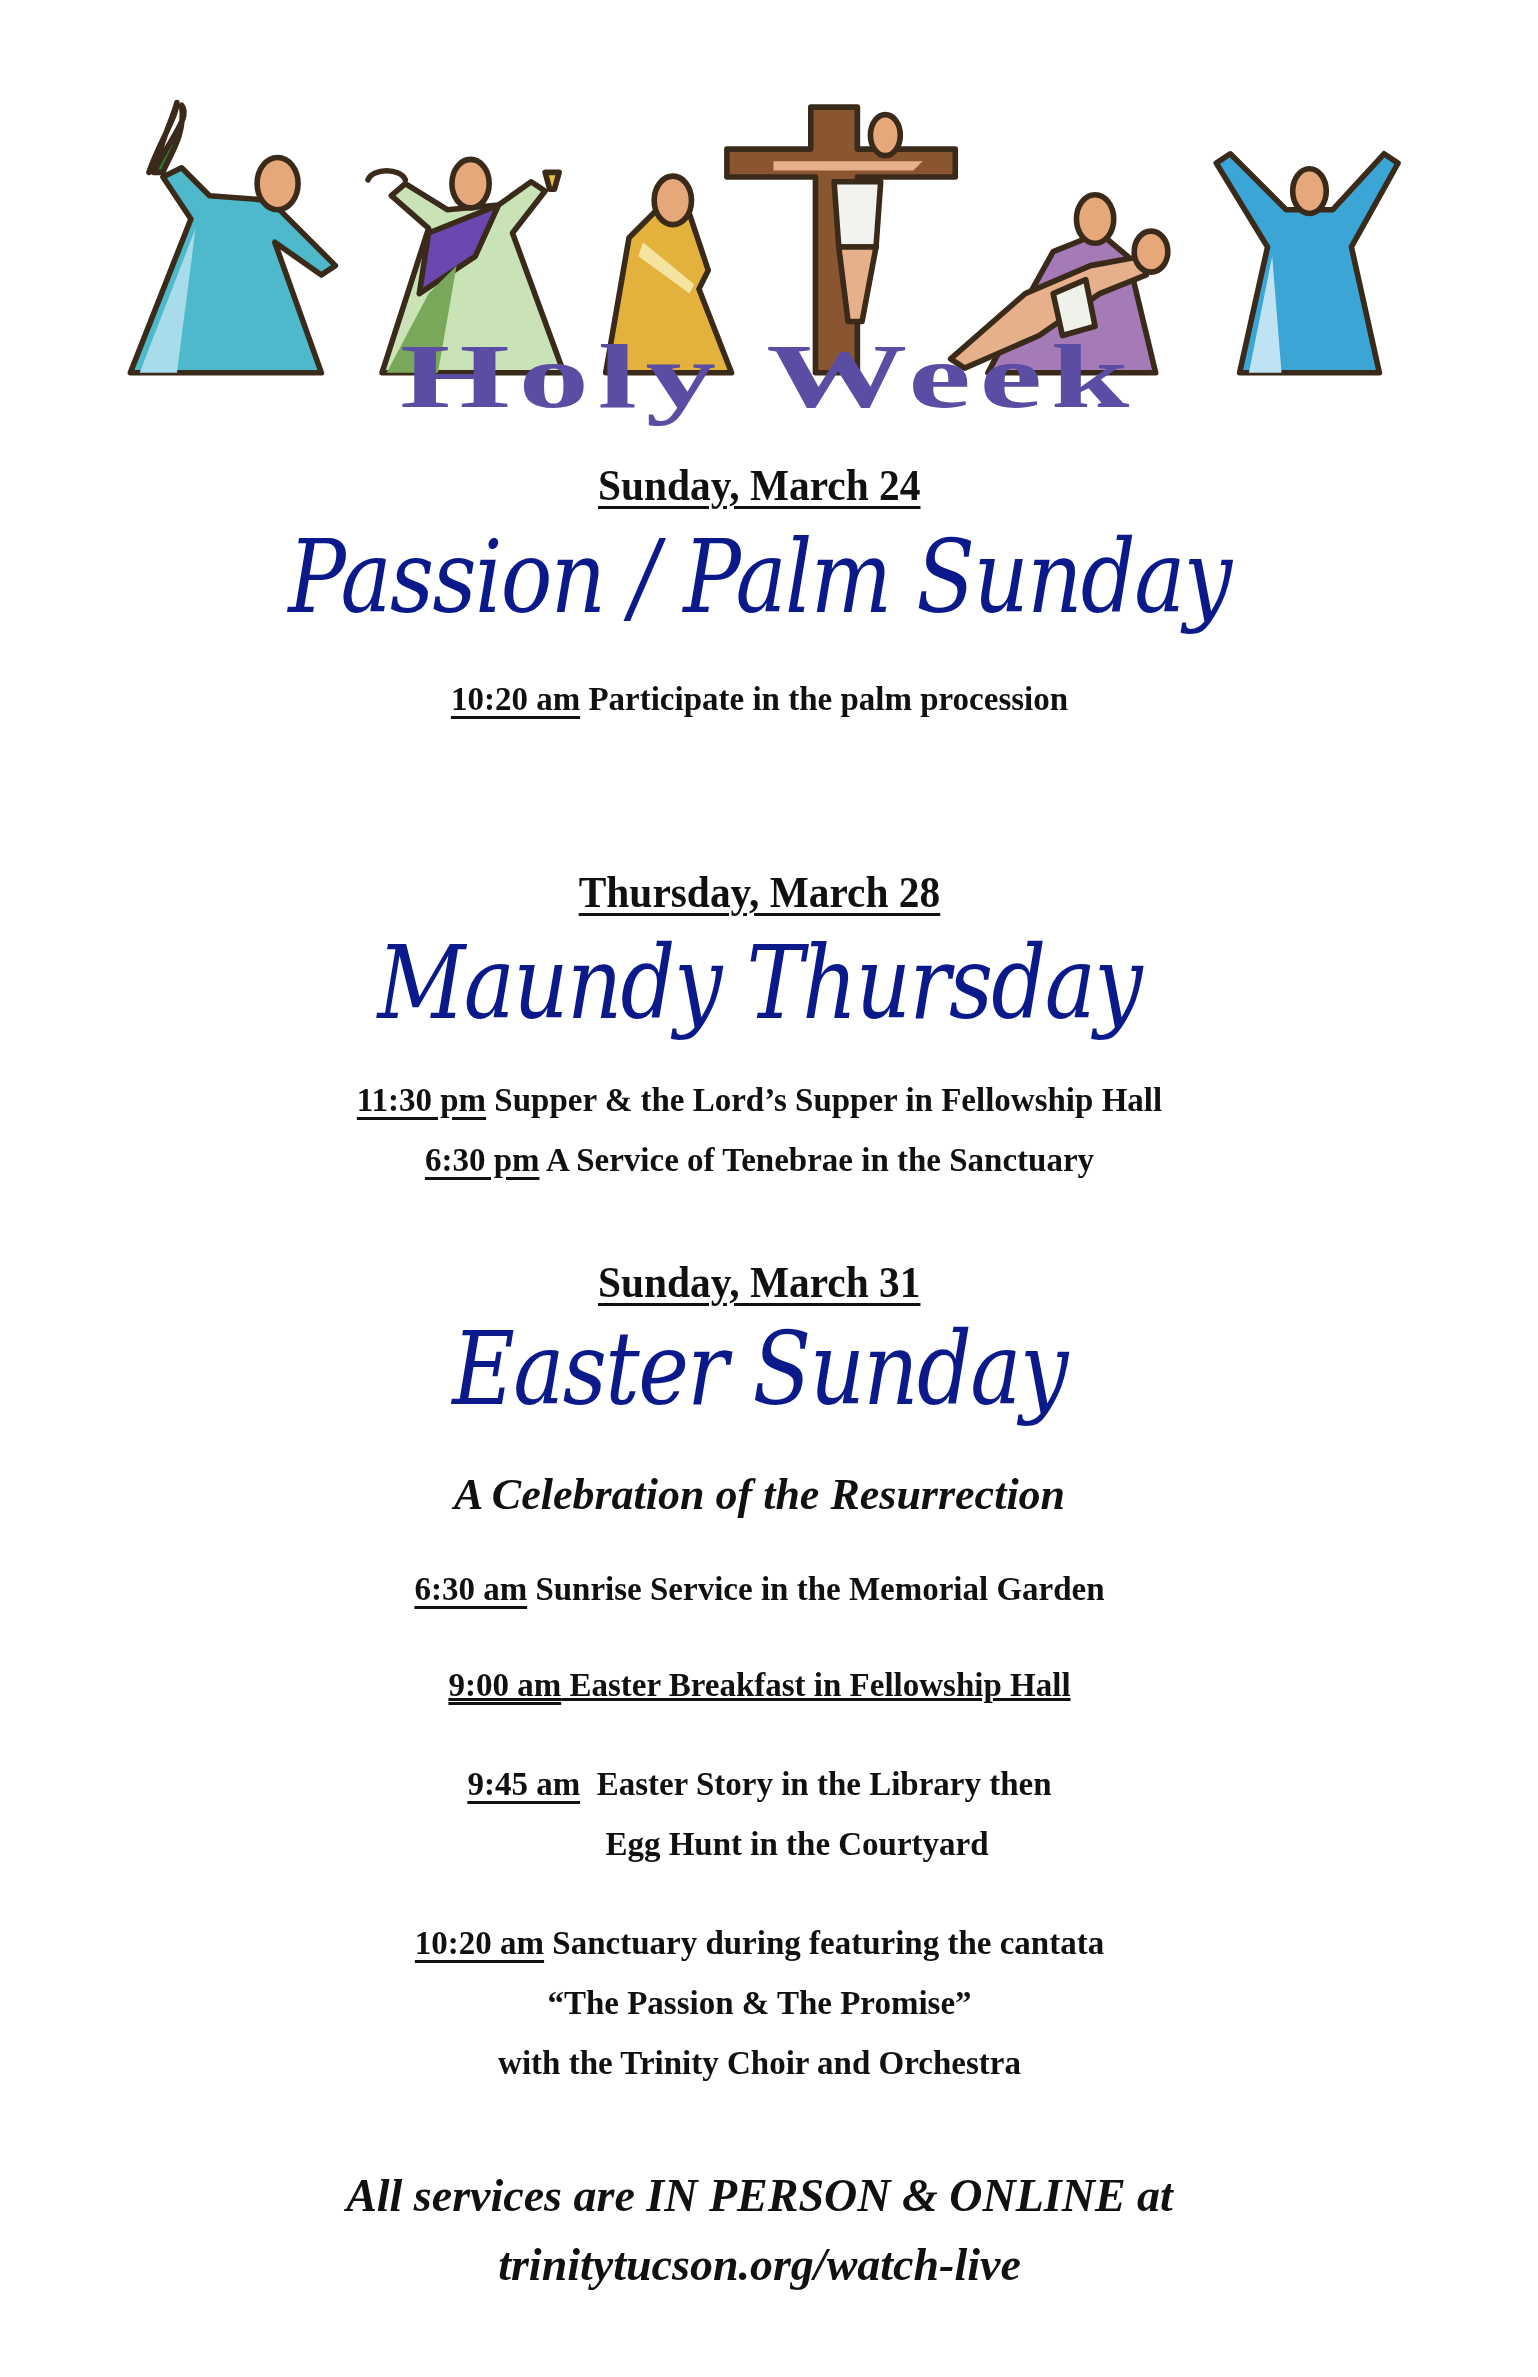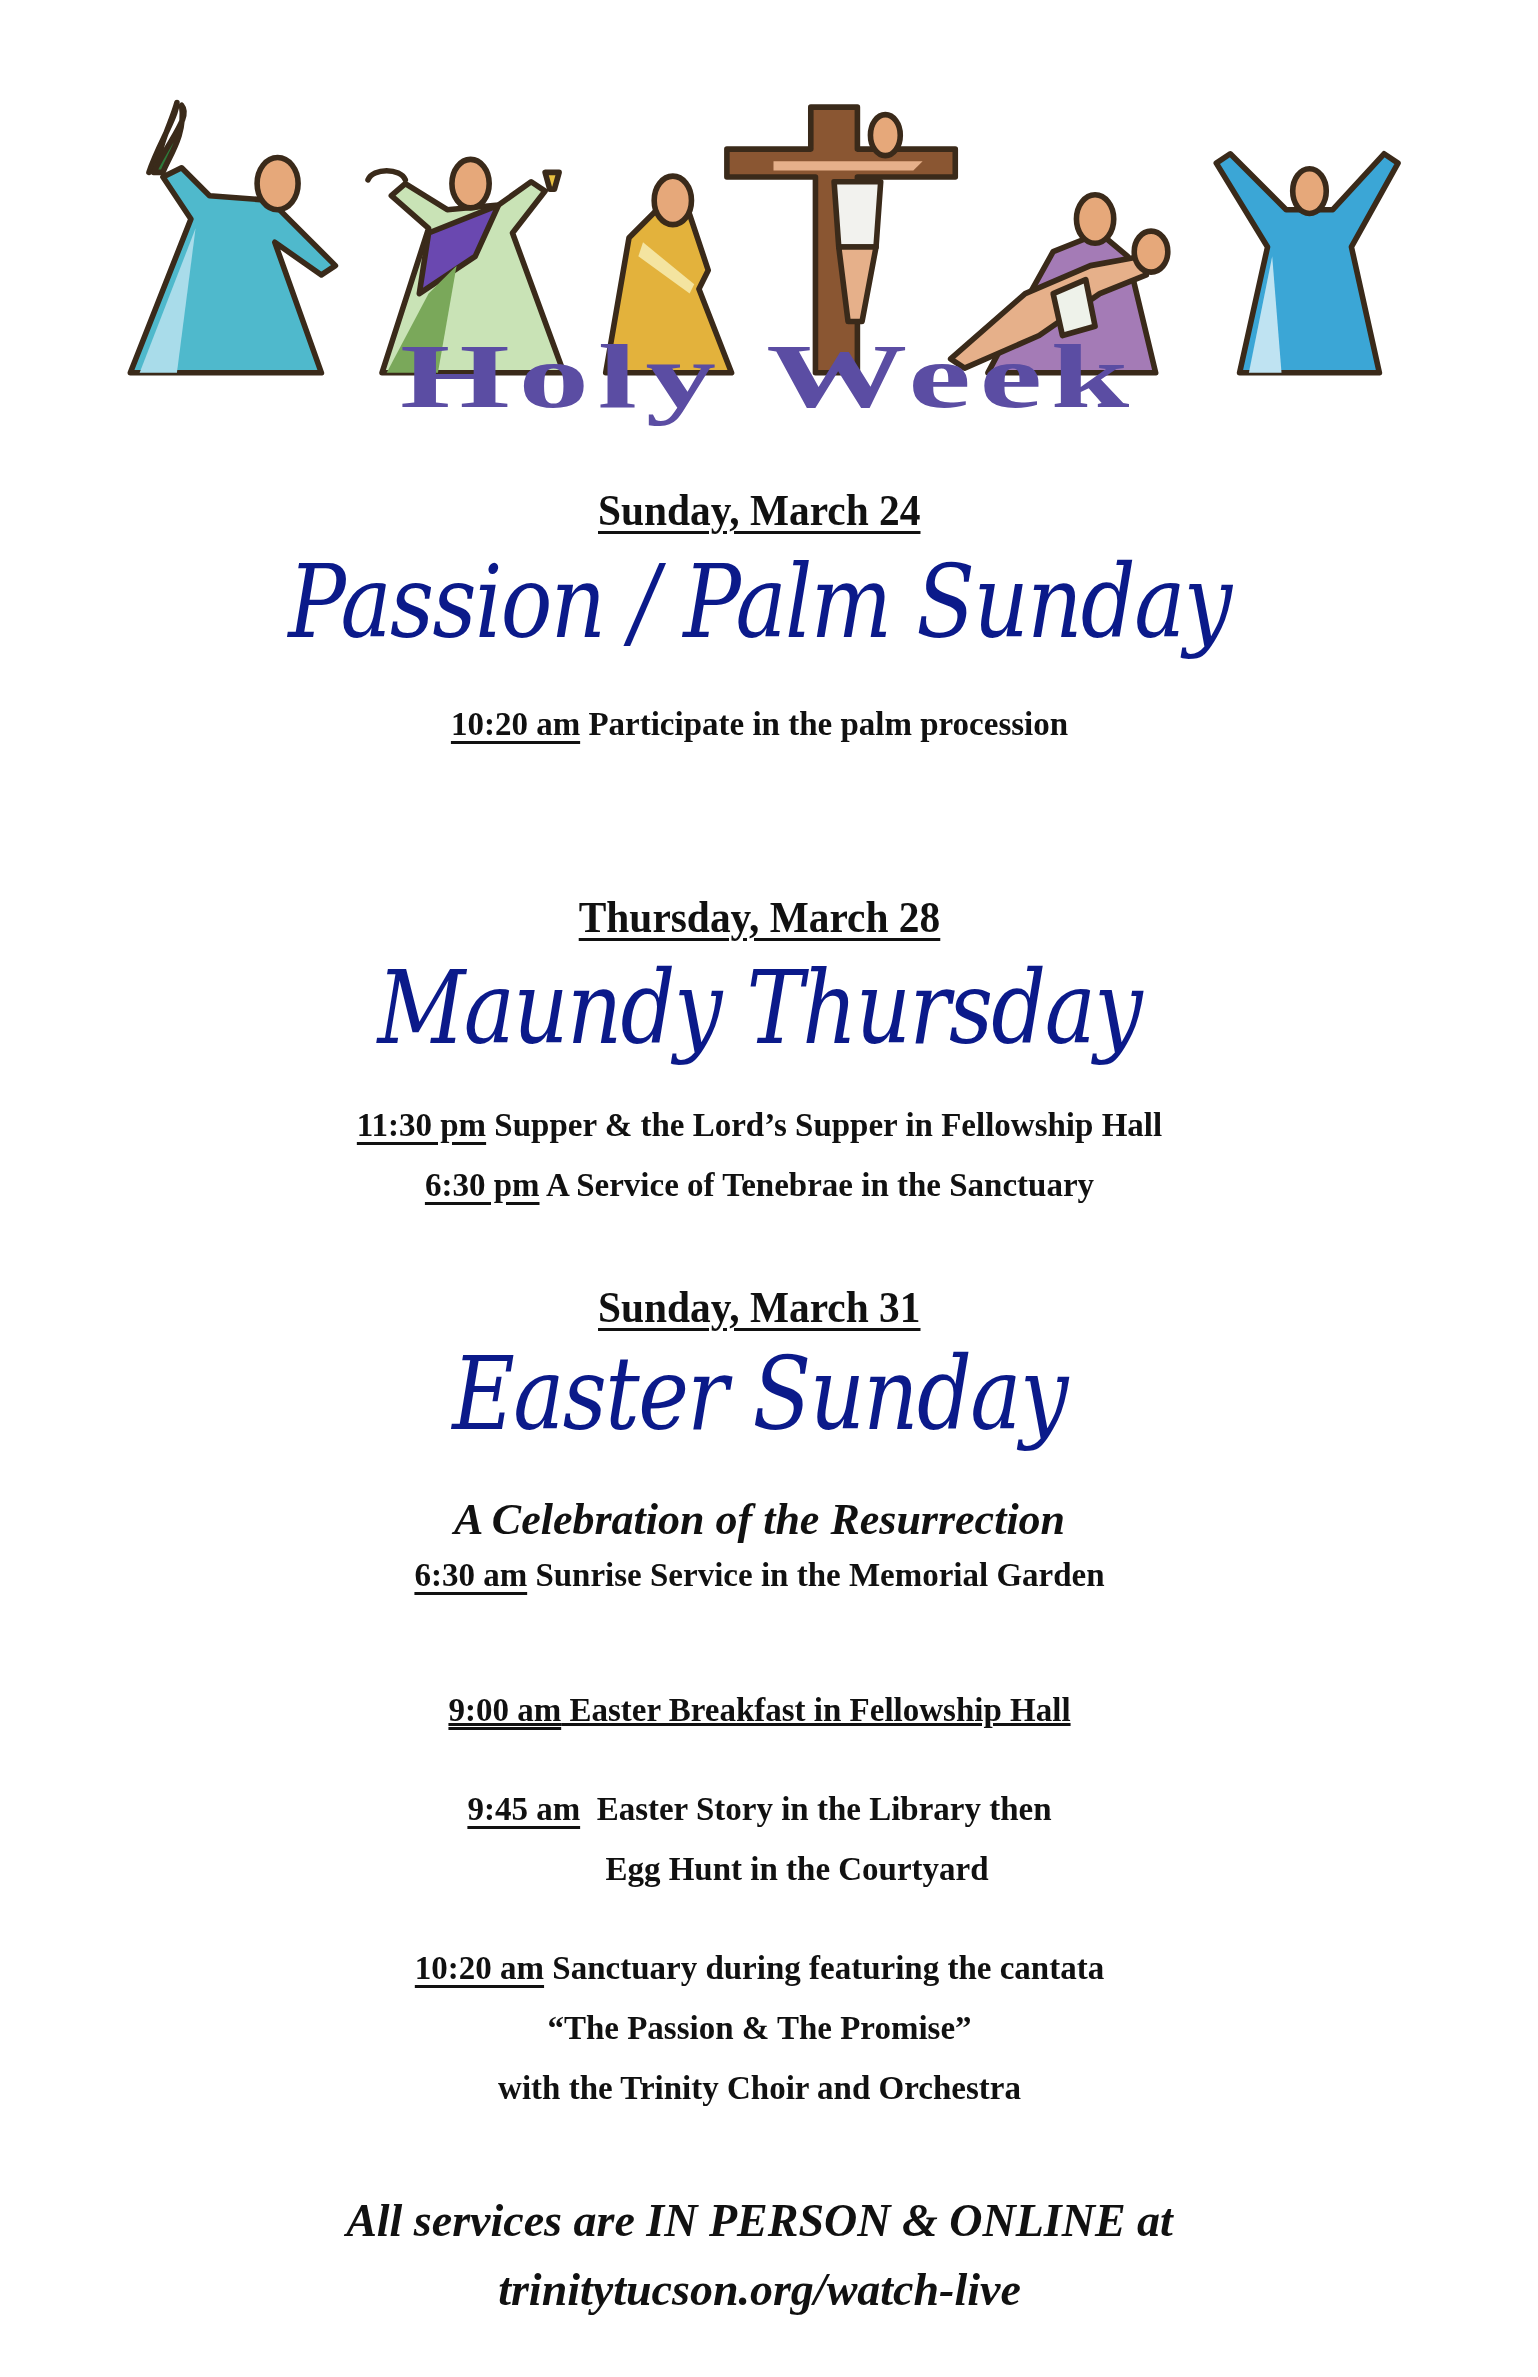--- a/index.html
+++ b/index.html
@@ -3,21 +3,21 @@
 <meta charset="utf-8">
 <style>
   html, body { margin: 0; padding: 0; background: #ffffff; }
   body { width: 1538px; height: 2377px; position: relative; overflow: hidden;
          font-family: "Liberation Serif", "DejaVu Serif", serif; color: #111; }
   .banner { position: absolute; left: 121px; top: 37px; width: 1305px; height: 392px; }
   .banner svg { width: 100%; height: 100%; display: block; }
   .holy-week-title { position: absolute; left: 0; width: 1538px; top: 331px; text-align: center;
          font-family: "Liberation Serif", serif; font-weight: bold; font-size: 91px;
          letter-spacing: 5.6px; color: #5b4da3; line-height: 1; transform: scaleX(1.55); transform-origin: center; }
-  .block { position: absolute; left: 0; width: 1519px; text-align: center; margin-top: 25px; }
+  .block { position: absolute; left: 0; width: 1519px; text-align: center; }
   .date { font-weight: bold; font-size: 45px; text-decoration: underline; text-decoration-thickness: 2.8px;
           text-underline-offset: 5.6px; line-height: 1; transform: scaleX(0.92); display: inline-block; }
   .script { font-family: "DejaVu Serif", serif; font-style: italic; color: #0b1a8a;
             font-size: 101px; line-height: 1.1; letter-spacing: -1.9px; font-weight: normal;
             transform: scaleX(0.85); display: inline-block; }
   .line { font-weight: bold; font-size: 33px; line-height: 60px; white-space: pre; }
   .line .time { text-decoration: underline; text-decoration-thickness: 2.8px; text-underline-offset: 5.6px; }
   .subtitle { font-weight: bold; font-style: italic; font-size: 44px; line-height: 1; }
   .footer { font-weight: bold; font-style: italic; font-size: 46px; line-height: 69px; }
 </style>
@@ -89,21 +89,21 @@
 
 <div class="block" style="top:1260px;">
   <span class="date">Sunday, March 31</span>
 </div>
 <div class="block" style="top:1314px;">
   <span class="script">Easter Sunday</span>
 </div>
 <div class="block" style="top:1473px;">
   <span class="subtitle">A Celebration of the Resurrection</span>
 </div>
-<div class="block" style="top:1520px;">
+<div class="block" style="top:1559px;">
   <div class="line"><span class="time">6:30 am</span><span> Sunrise Service in the Memorial Garden</span></div>
 </div>
 <div class="block" style="top:1655px;text-decoration:underline;">
   <div class="line"><span class="time">9:00 am</span><span> Easter Breakfast in Fellowship Hall</span></div>
 </div>
 <div class="block" style="top:1754px;">
   <div class="line"><span class="time">9:45 am</span><span>  Easter Story in the Library then</span></div>
   <div class="line" style="padding-left:75px;">Egg Hunt in the Courtyard</div>
 </div>
 <div class="block" style="top:1913px;">

